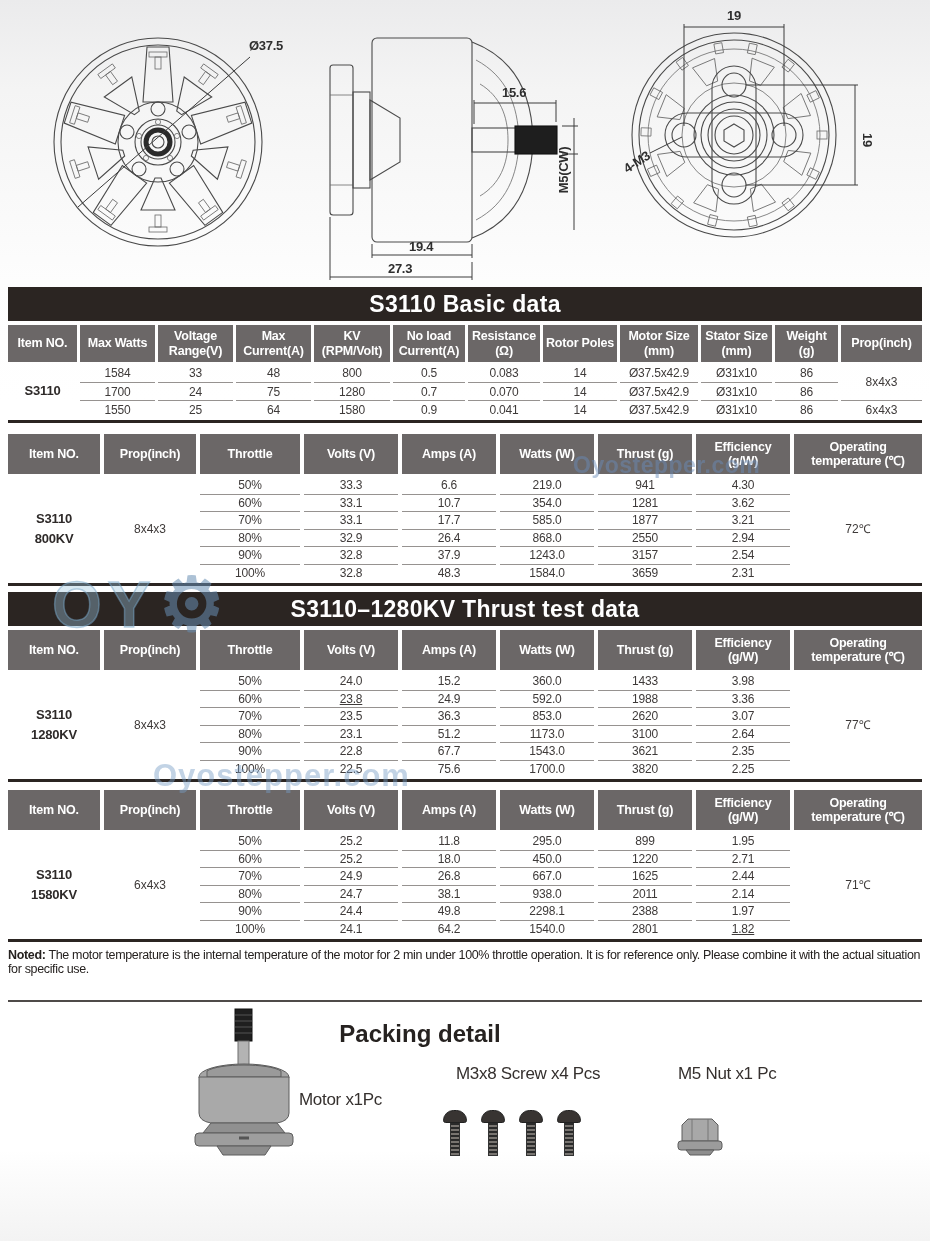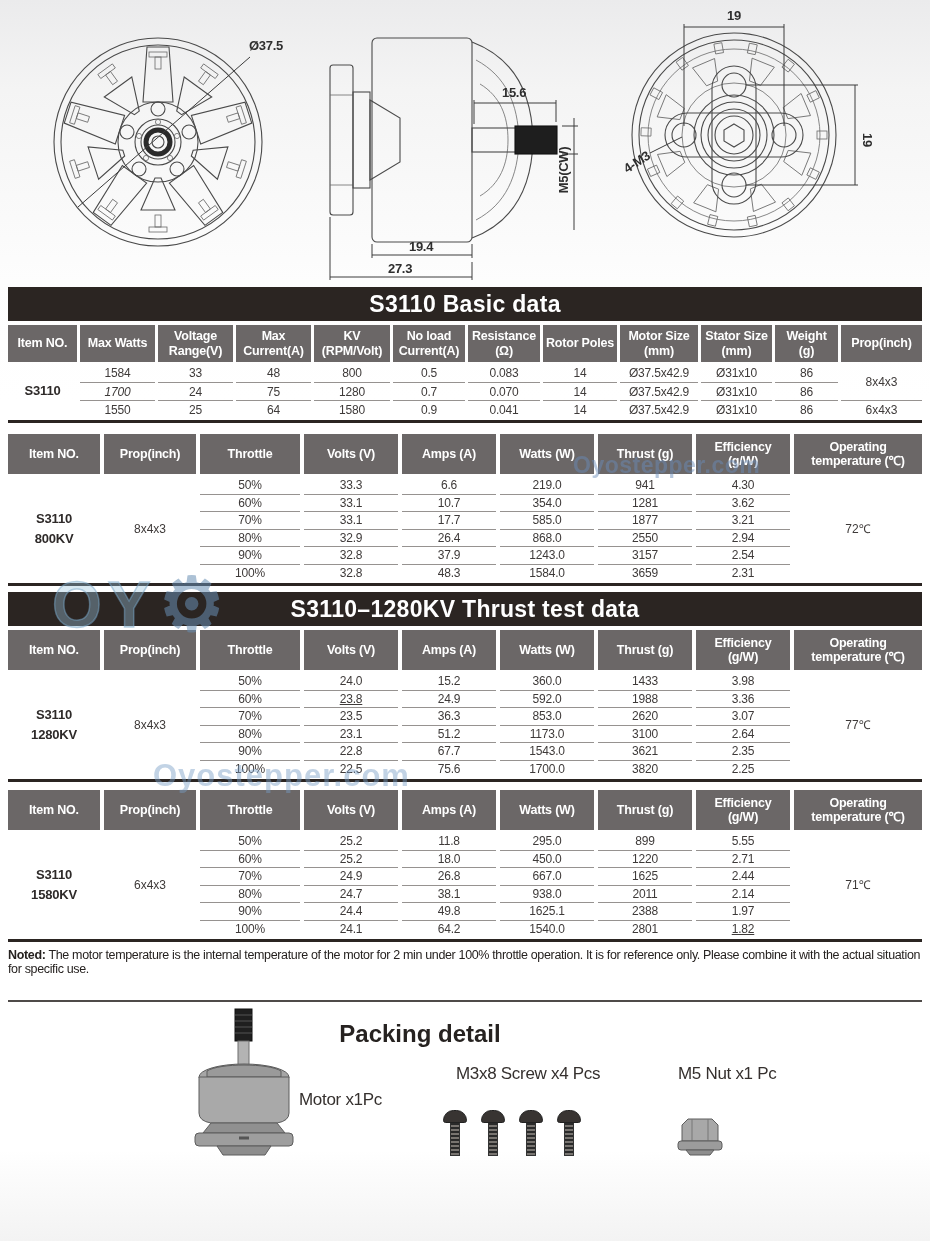--- a/index.html
+++ b/index.html
@@ -342,21 +342,21 @@
     <div class="vcell" style="grid-area: 1 / 2;">1584</div>
         <div class="vcell" style="grid-area: 1 / 3;">33</div>
         <div class="vcell" style="grid-area: 1 / 4;">48</div>
         <div class="vcell" style="grid-area: 1 / 5;">800</div>
         <div class="vcell" style="grid-area: 1 / 6;">0.5</div>
         <div class="vcell" style="grid-area: 1 / 7;">0.083</div>
         <div class="vcell" style="grid-area: 1 / 8;">14</div>
         <div class="vcell" style="grid-area: 1 / 9;">Ø37.5x42.9</div>
         <div class="vcell" style="grid-area: 1 / 10;">Ø31x10</div>
         <div class="vcell" style="grid-area: 1 / 11;">86</div>
-        <div class="vcell sep" style="grid-area: 2 / 2; font-style: italic;">1700</div>
+        <div class="vcell sep" style="grid-area: 2 / 2;">1700</div>
         <div class="vcell sep" style="grid-area: 2 / 3;">24</div>
         <div class="vcell sep" style="grid-area: 2 / 4;">75</div>
         <div class="vcell sep" style="grid-area: 2 / 5;">1280</div>
         <div class="vcell sep" style="grid-area: 2 / 6;">0.7</div>
         <div class="vcell sep" style="grid-area: 2 / 7;">0.070</div>
         <div class="vcell sep" style="grid-area: 2 / 8;">14</div>
         <div class="vcell sep" style="grid-area: 2 / 9;">Ø37.5x42.9</div>
         <div class="vcell sep" style="grid-area: 2 / 10;">Ø31x10</div>
         <div class="vcell sep" style="grid-area: 2 / 11;">86</div>
         <div class="vcell sep" style="grid-area: 3 / 2;">1550</div>
@@ -509,21 +509,21 @@
         <span>S3110</span>
         <span>1580KV</span>
       </div>
       <div class="propcell span6" style="grid-column:2;">6x4x3</div>
       <div class="tempcell span6" style="grid-column:9;">71℃</div>
     <div class="vcell" style="grid-area: 1 / 3;">50%</div>
         <div class="vcell" style="grid-area: 1 / 4;">25.2</div>
         <div class="vcell" style="grid-area: 1 / 5;">11.8</div>
         <div class="vcell" style="grid-area: 1 / 6;">295.0</div>
         <div class="vcell" style="grid-area: 1 / 7;">899</div>
-        <div class="vcell" style="grid-area: 1 / 8;">5.55</div>
+        <div class="vcell" style="grid-area: 1 / 8;">1.95</div>
         <div class="vcell sep" style="grid-area: 2 / 3;">60%</div>
         <div class="vcell sep" style="grid-area: 2 / 4;">25.2</div>
         <div class="vcell sep" style="grid-area: 2 / 5;">18.0</div>
         <div class="vcell sep" style="grid-area: 2 / 6;">450.0</div>
         <div class="vcell sep" style="grid-area: 2 / 7;">1220</div>
         <div class="vcell sep" style="grid-area: 2 / 8;">2.71</div>
         <div class="vcell sep" style="grid-area: 3 / 3;">70%</div>
         <div class="vcell sep" style="grid-area: 3 / 4;">24.9</div>
         <div class="vcell sep" style="grid-area: 3 / 5;">26.8</div>
         <div class="vcell sep" style="grid-area: 3 / 6;">667.0</div>
@@ -531,21 +531,21 @@
         <div class="vcell sep" style="grid-area: 3 / 8;">2.44</div>
         <div class="vcell sep" style="grid-area: 4 / 3;">80%</div>
         <div class="vcell sep" style="grid-area: 4 / 4;">24.7</div>
         <div class="vcell sep" style="grid-area: 4 / 5;">38.1</div>
         <div class="vcell sep" style="grid-area: 4 / 6;">938.0</div>
         <div class="vcell sep" style="grid-area: 4 / 7;">2011</div>
         <div class="vcell sep" style="grid-area: 4 / 8;">2.14</div>
         <div class="vcell sep" style="grid-area: 5 / 3;">90%</div>
         <div class="vcell sep" style="grid-area: 5 / 4;">24.4</div>
         <div class="vcell sep" style="grid-area: 5 / 5;">49.8</div>
-        <div class="vcell sep" style="grid-area: 5 / 6;">1625.1</div>
+        <div class="vcell sep" style="grid-area: 5 / 6;">2298.1</div>
         <div class="vcell sep" style="grid-area: 5 / 7;">2388</div>
         <div class="vcell sep" style="grid-area: 5 / 8;">1.97</div>
         <div class="vcell sep" style="grid-area: 6 / 3;">100%</div>
         <div class="vcell sep" style="grid-area: 6 / 4;">24.1</div>
         <div class="vcell sep" style="grid-area: 6 / 5;">64.2</div>
         <div class="vcell sep" style="grid-area: 6 / 6;">1540.0</div>
         <div class="vcell sep" style="grid-area: 6 / 7;">2801</div>
         <div class="vcell sep" style="grid-area: 6 / 8; text-decoration: underline;">1.82</div>
       </div>
     <div class="tline"></div>

